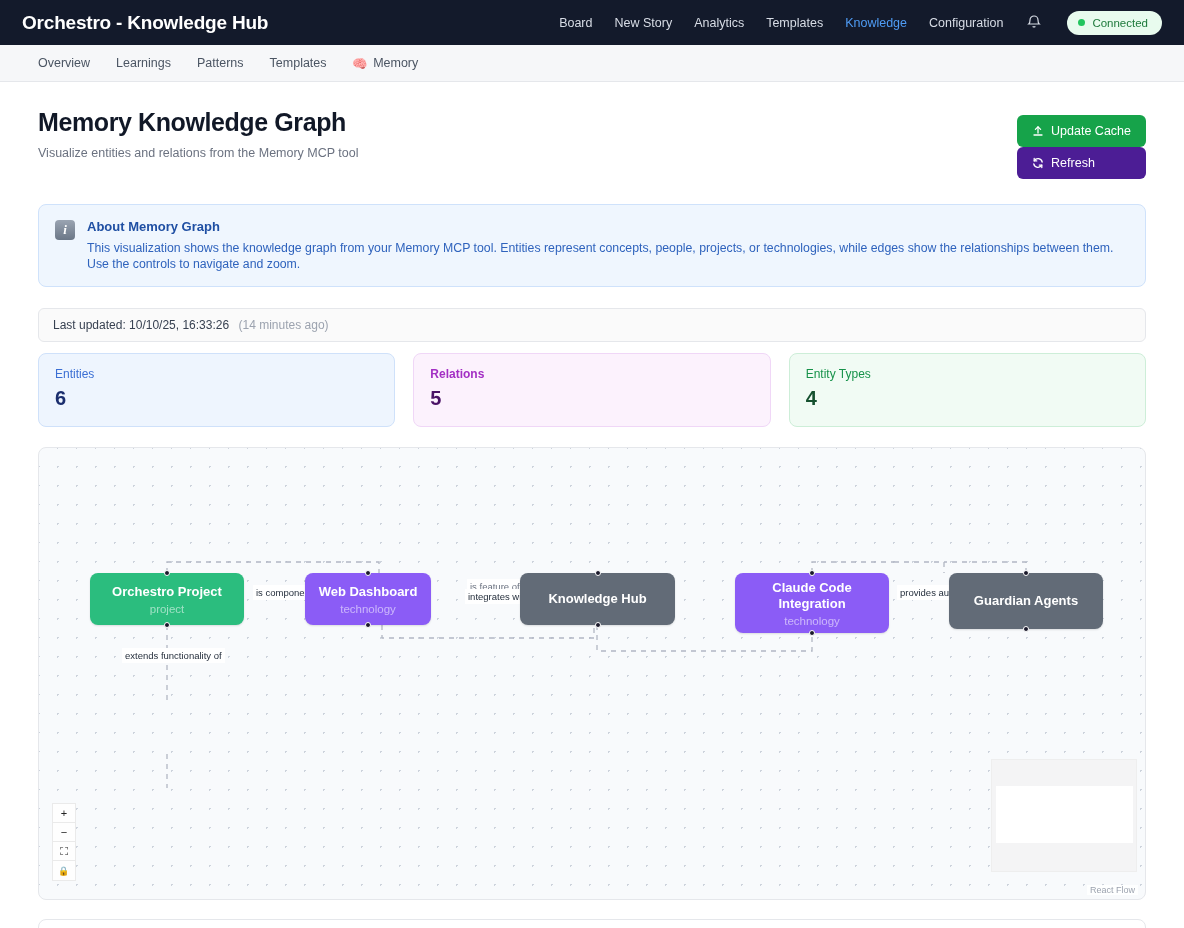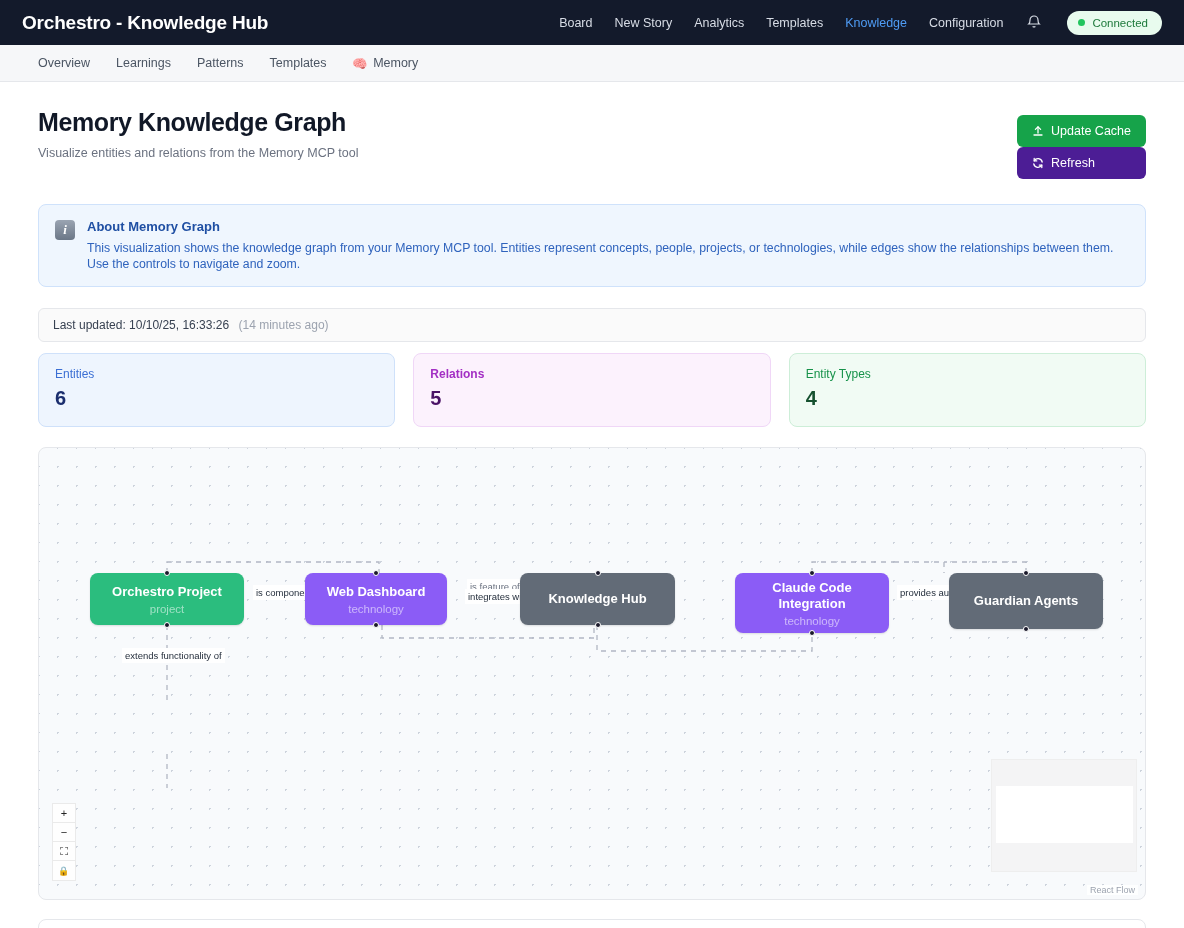--- a/index.html
+++ b/index.html
@@ -249,21 +249,21 @@
       <path d="M128 306 L128 340"></path>
     </svg>
 
     <div class="node" style="left:51px;top:125px;width:154px;height:52px;background:#2bbd7e">
       <span class="handle top"></span>
       <div class="t">Orchestro Project</div>
       <div class="s">project</div>
       <span class="handle bot"></span>
     </div>
 
-    <div class="node" style="left:266px;top:125px;width:142px;height:52px;background:#8b5cf6">
+    <div class="node" style="left:266px;top:125px;width:126px;height:52px;background:#8b5cf6">
       <span class="handle top"></span>
       <div class="t">Web Dashboard</div>
       <div class="s">technology</div>
       <span class="handle bot"></span>
     </div>
 
     <div class="node" style="left:481px;top:125px;width:155px;height:52px;background:#626b77">
       <span class="handle top"></span>
       <div class="t">Knowledge Hub</div>
       <span class="handle bot"></span>

